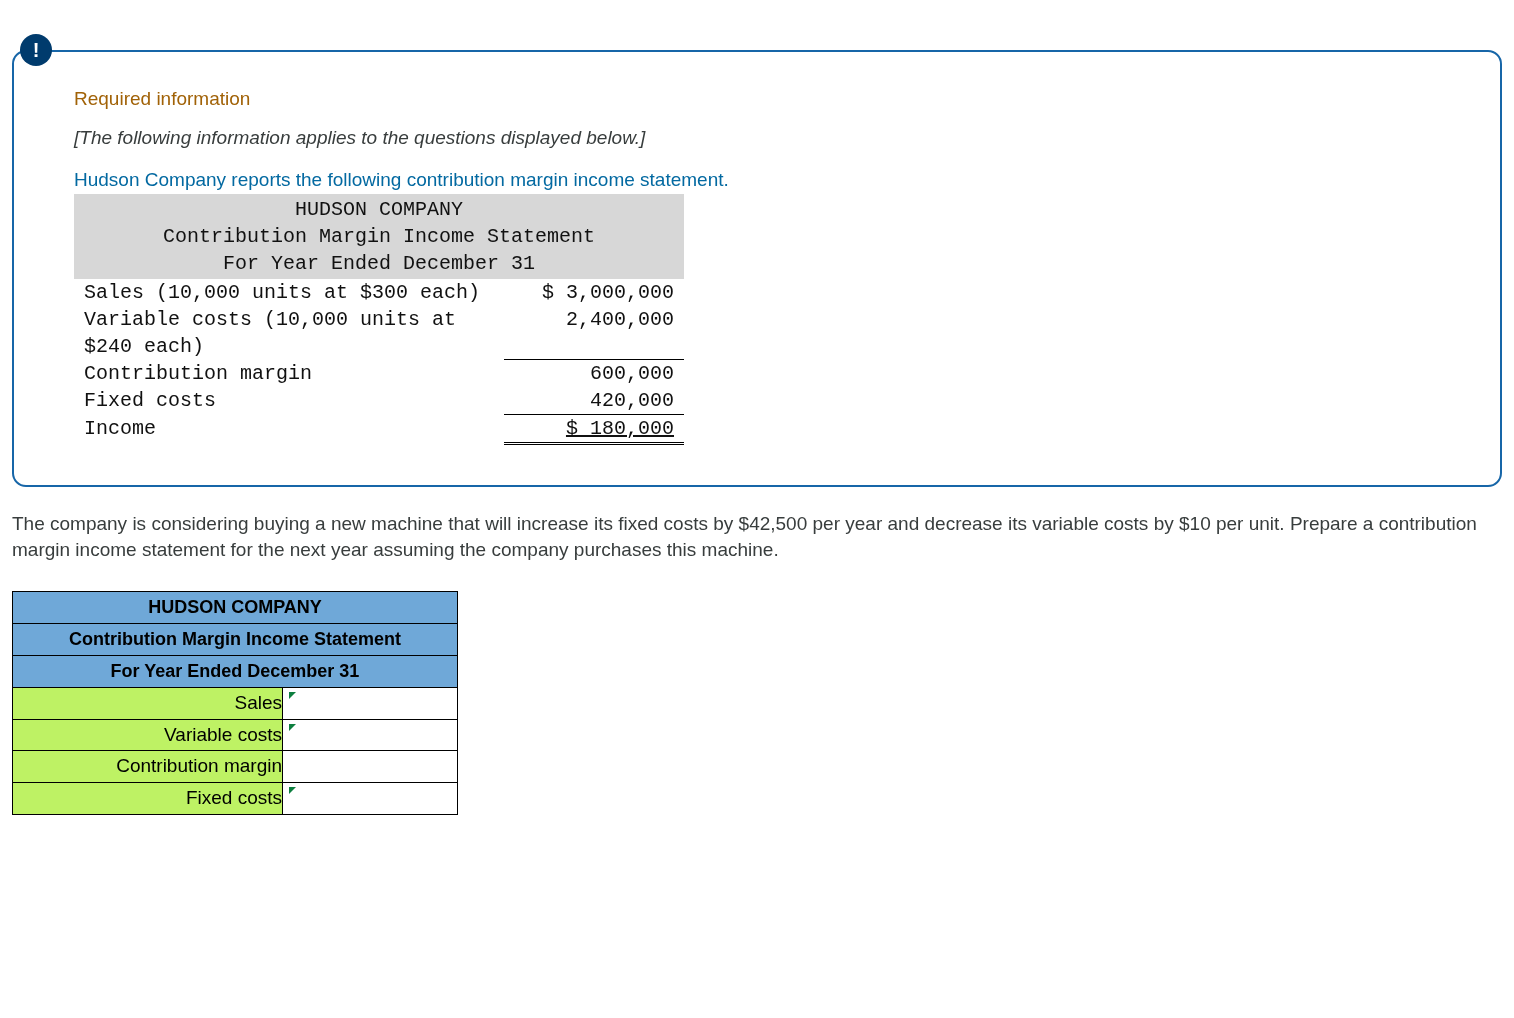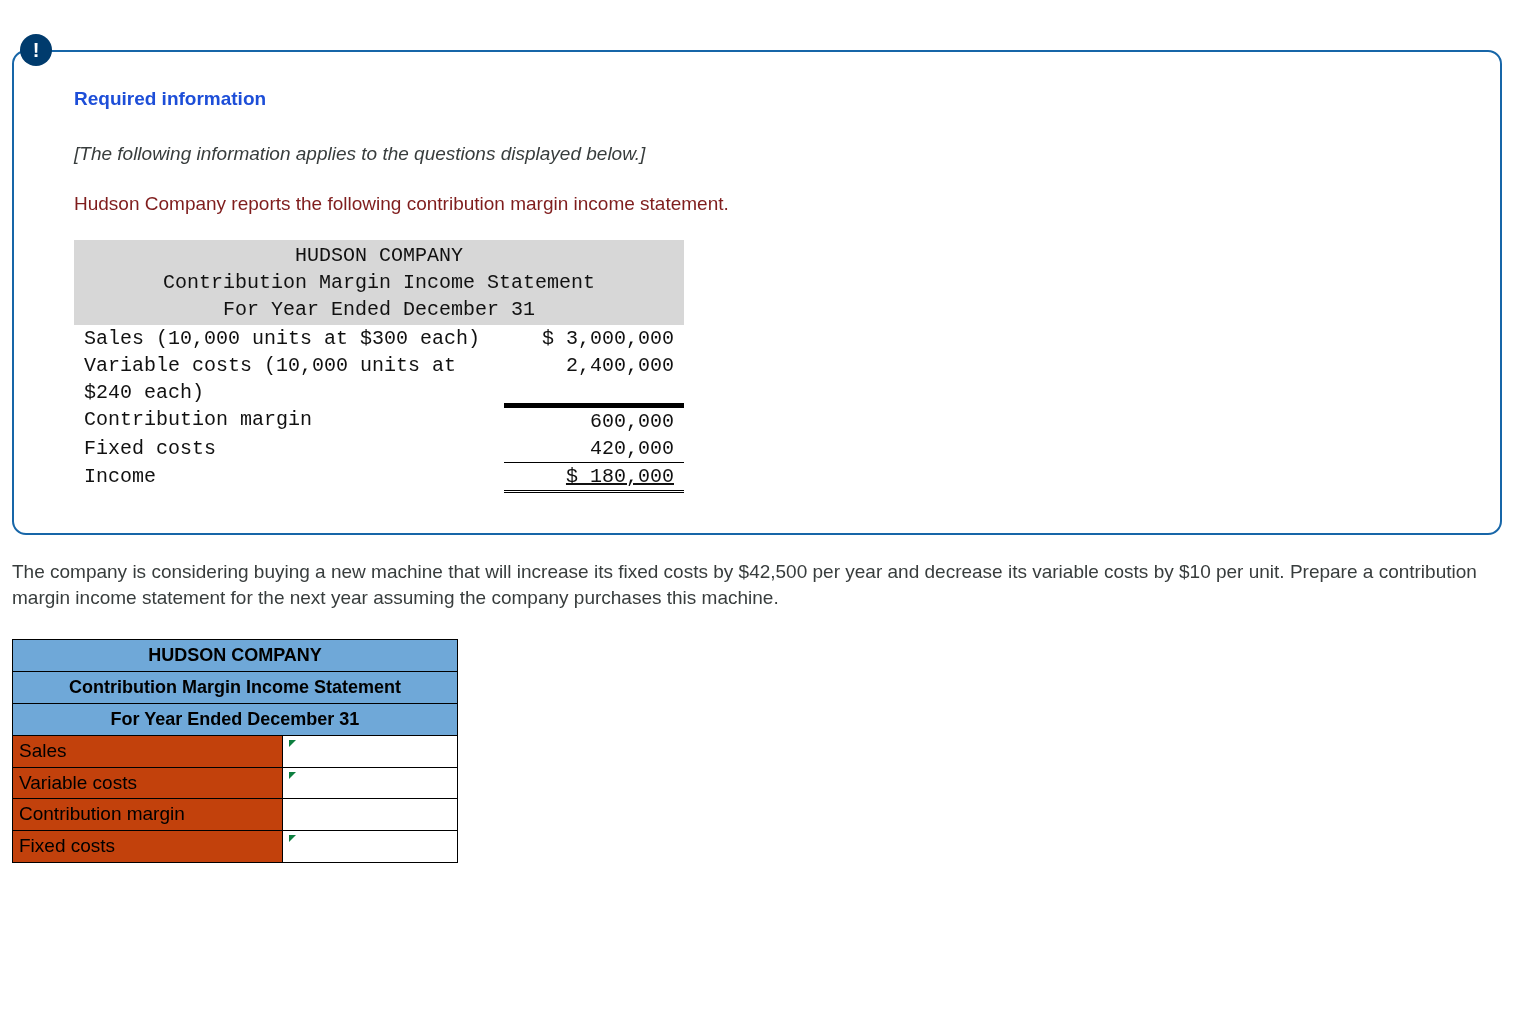--- a/index.html
+++ b/index.html
@@ -31,34 +31,33 @@
       font-size: 20px;
       z-index: 2;
     }
     .info-box {
       border: 2px solid #1766a8;
       border-radius: 14px;
       padding: 34px 50px 40px 60px;
       position: relative;
     }
     .req-heading {
-      color: #1d4ed8;
-      font-weight: bold;
-      font-size: 19px;
-      margin-bottom: 28px;
+      color: #a16207;
+      font-weight: normal;
+      font-size: 19px;
+      margin-bottom: 12px;
     }
     .applies-note {
       font-style: italic;
       color: #383d3d;
-      margin-bottom: 24px;
+      margin-bottom: 16px;
       font-size: 19px;
     }
     .intro-text {
-      color: #7f1d1d;
-      margin-bottom: 22px;
+      color: #0369a1;
       font-size: 19px;
     }
     .income-table {
       border-collapse: collapse;
       font-family: "Courier New", Courier, monospace;
       font-size: 20px;
       color: #111;
     }
     .income-table th {
       font-weight: normal;
@@ -74,21 +73,21 @@
       padding: 0 10px 0 10px;
       vertical-align: top;
       line-height: 1.35;
     }
     .desc-col { width: 430px; }
     .amt-col {
       width: 180px;
       text-align: right;
       white-space: nowrap;
     }
-    .amt-topborder { border-top: 5px solid #000000; }
+    .amt-topborder { border-top: 1px solid #000000; }
     .amt-doubletop { border-top: 1px solid #000; }
     .amt-doublebot { border-bottom: 3px double #000; text-decoration: underline; }
     .question-text {
       margin: 20px 12px 28px 12px;
       font-size: 19px;
       color: #383d3d;
       line-height: 1.35;
     }
     .answer-table {
       margin: 0 0 0 12px;
@@ -100,25 +99,26 @@
     }
     .ans-header {
       background: #6fa8d8;
       font-weight: bold;
       text-align: center;
       padding: 3px 8px;
       font-size: 18px;
       color: #000;
     }
     .ans-label {
-      padding: 2px 6px;
+      padding: 2px 0;
       font-size: 19px;
       color: #000;
       width: 270px;
-      background: #c2410c;
+      background: #bef264;
+      text-align: right;
     }
     .ans-input-cell {
       width: 175px;
       background: #fff;
       position: relative;
       padding: 2px 6px;
     }
     .input-marker::before {
       content: "";
       position: absolute;

